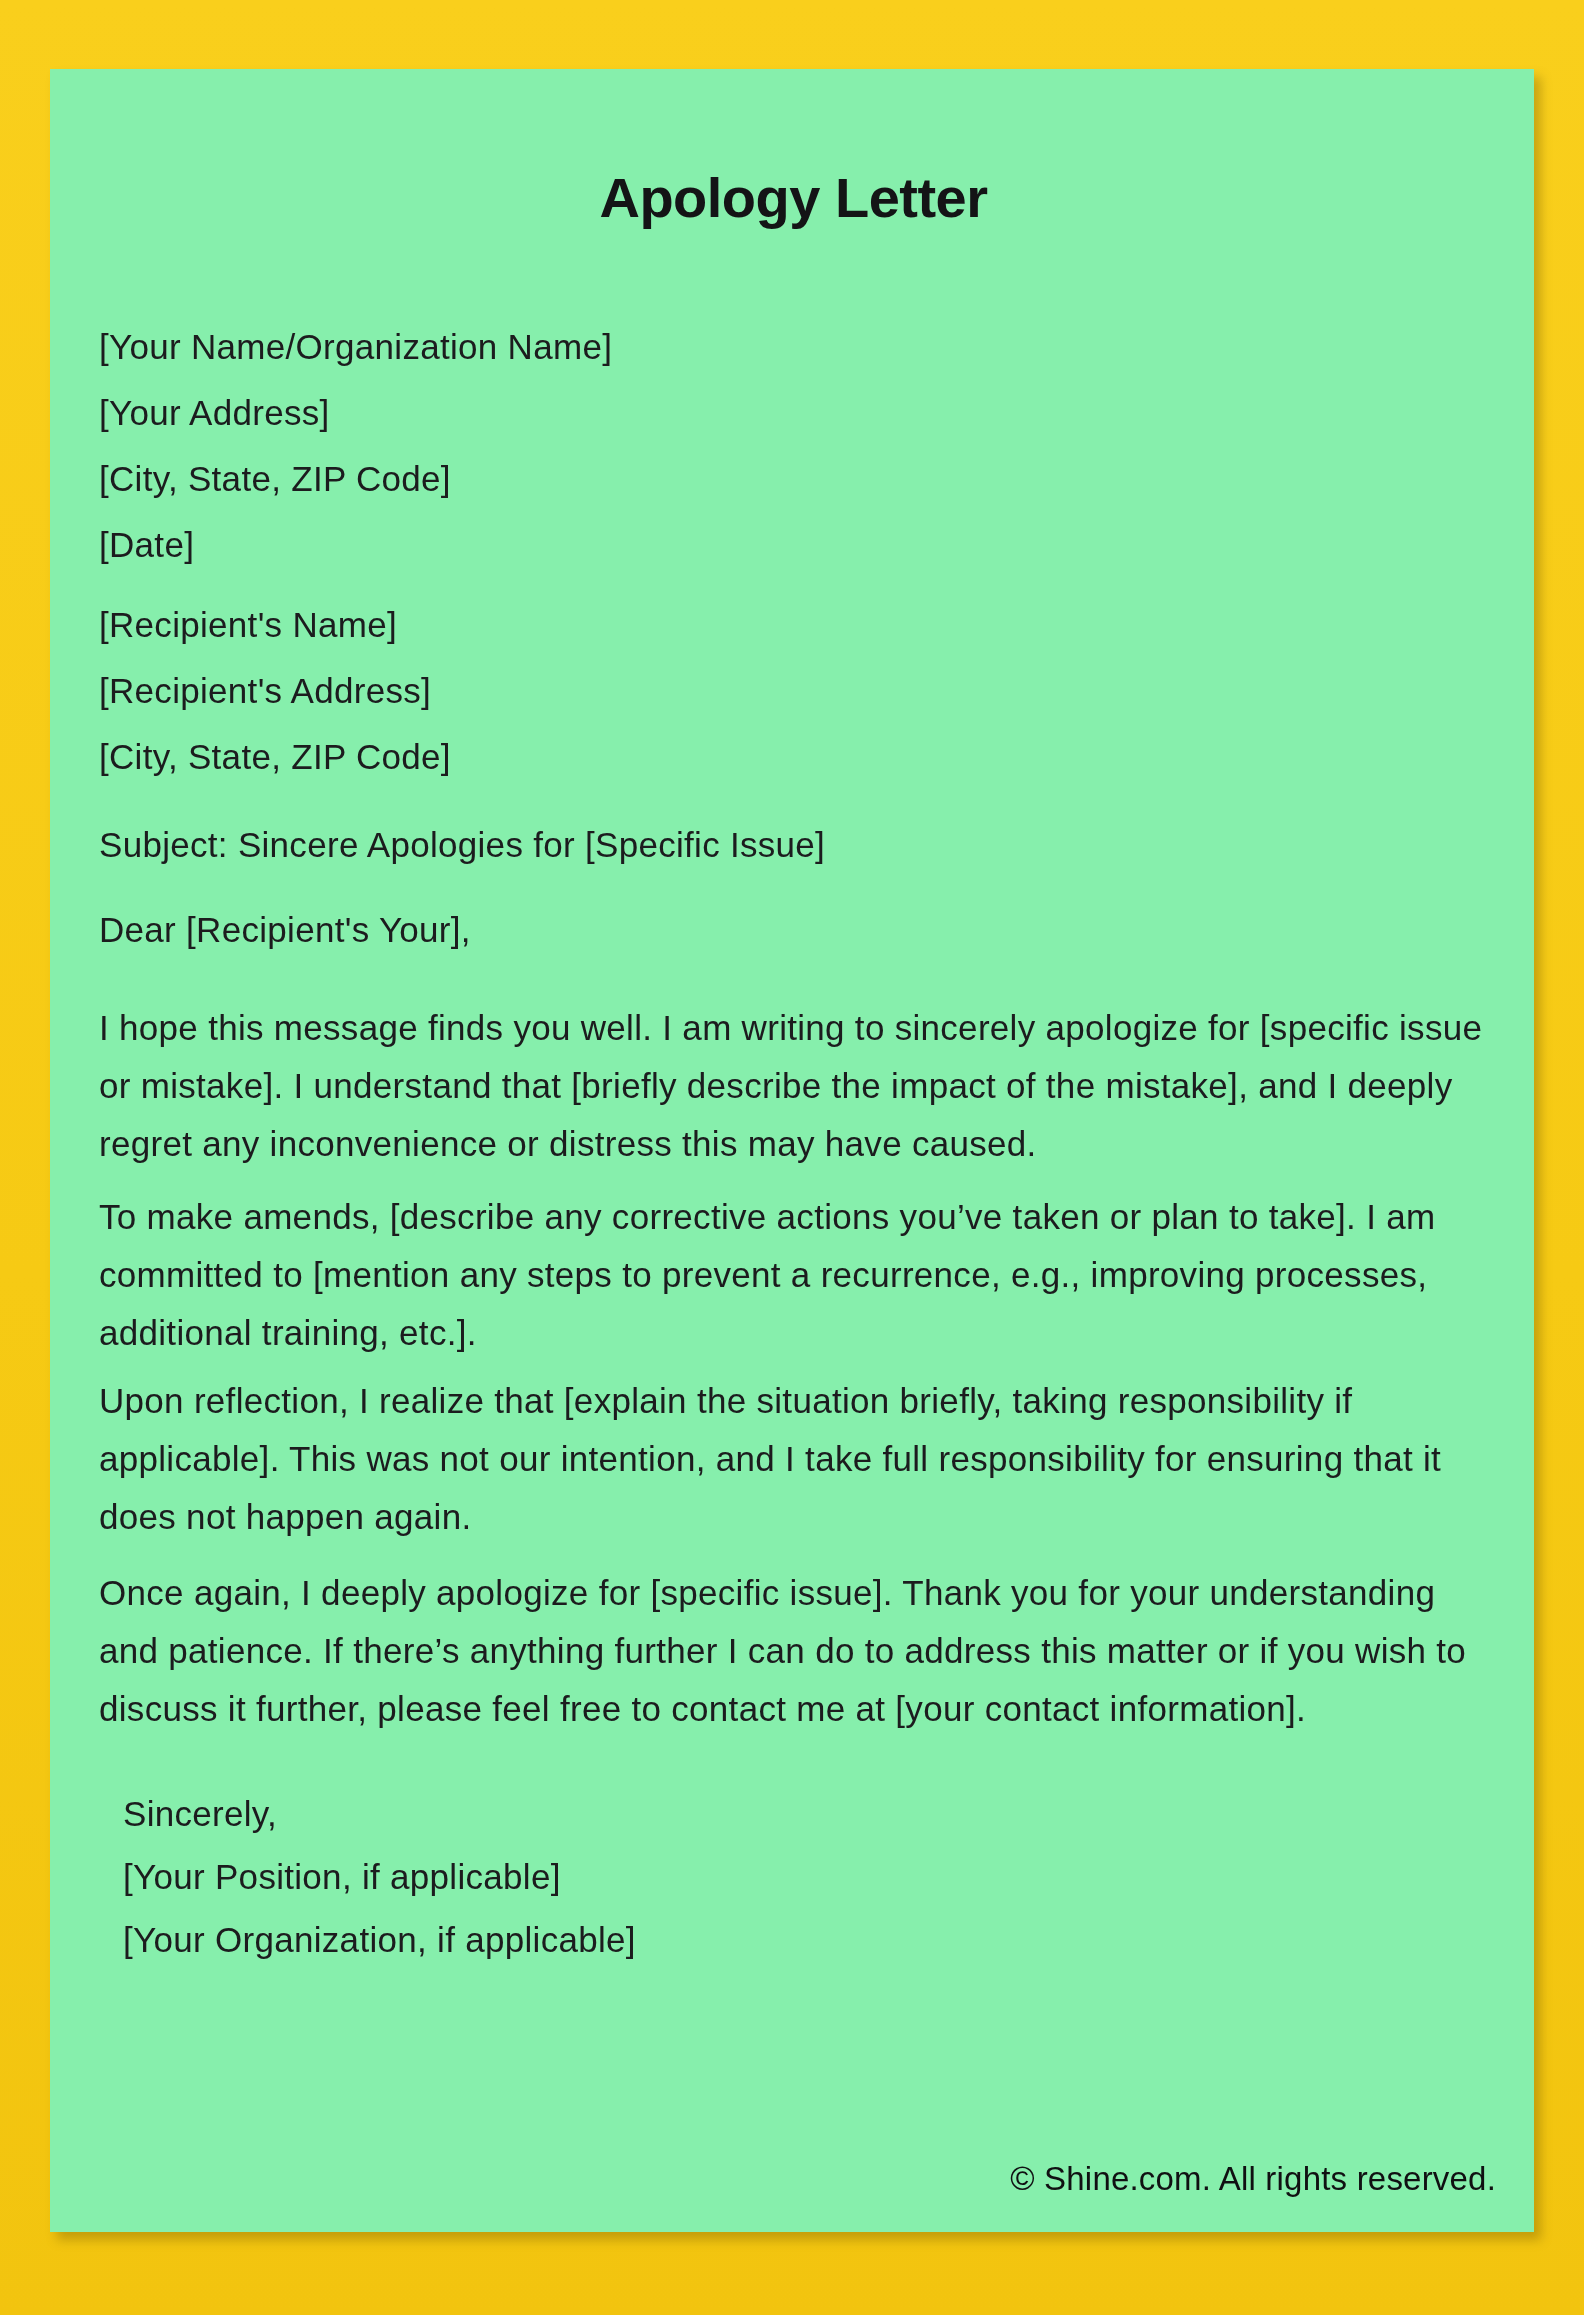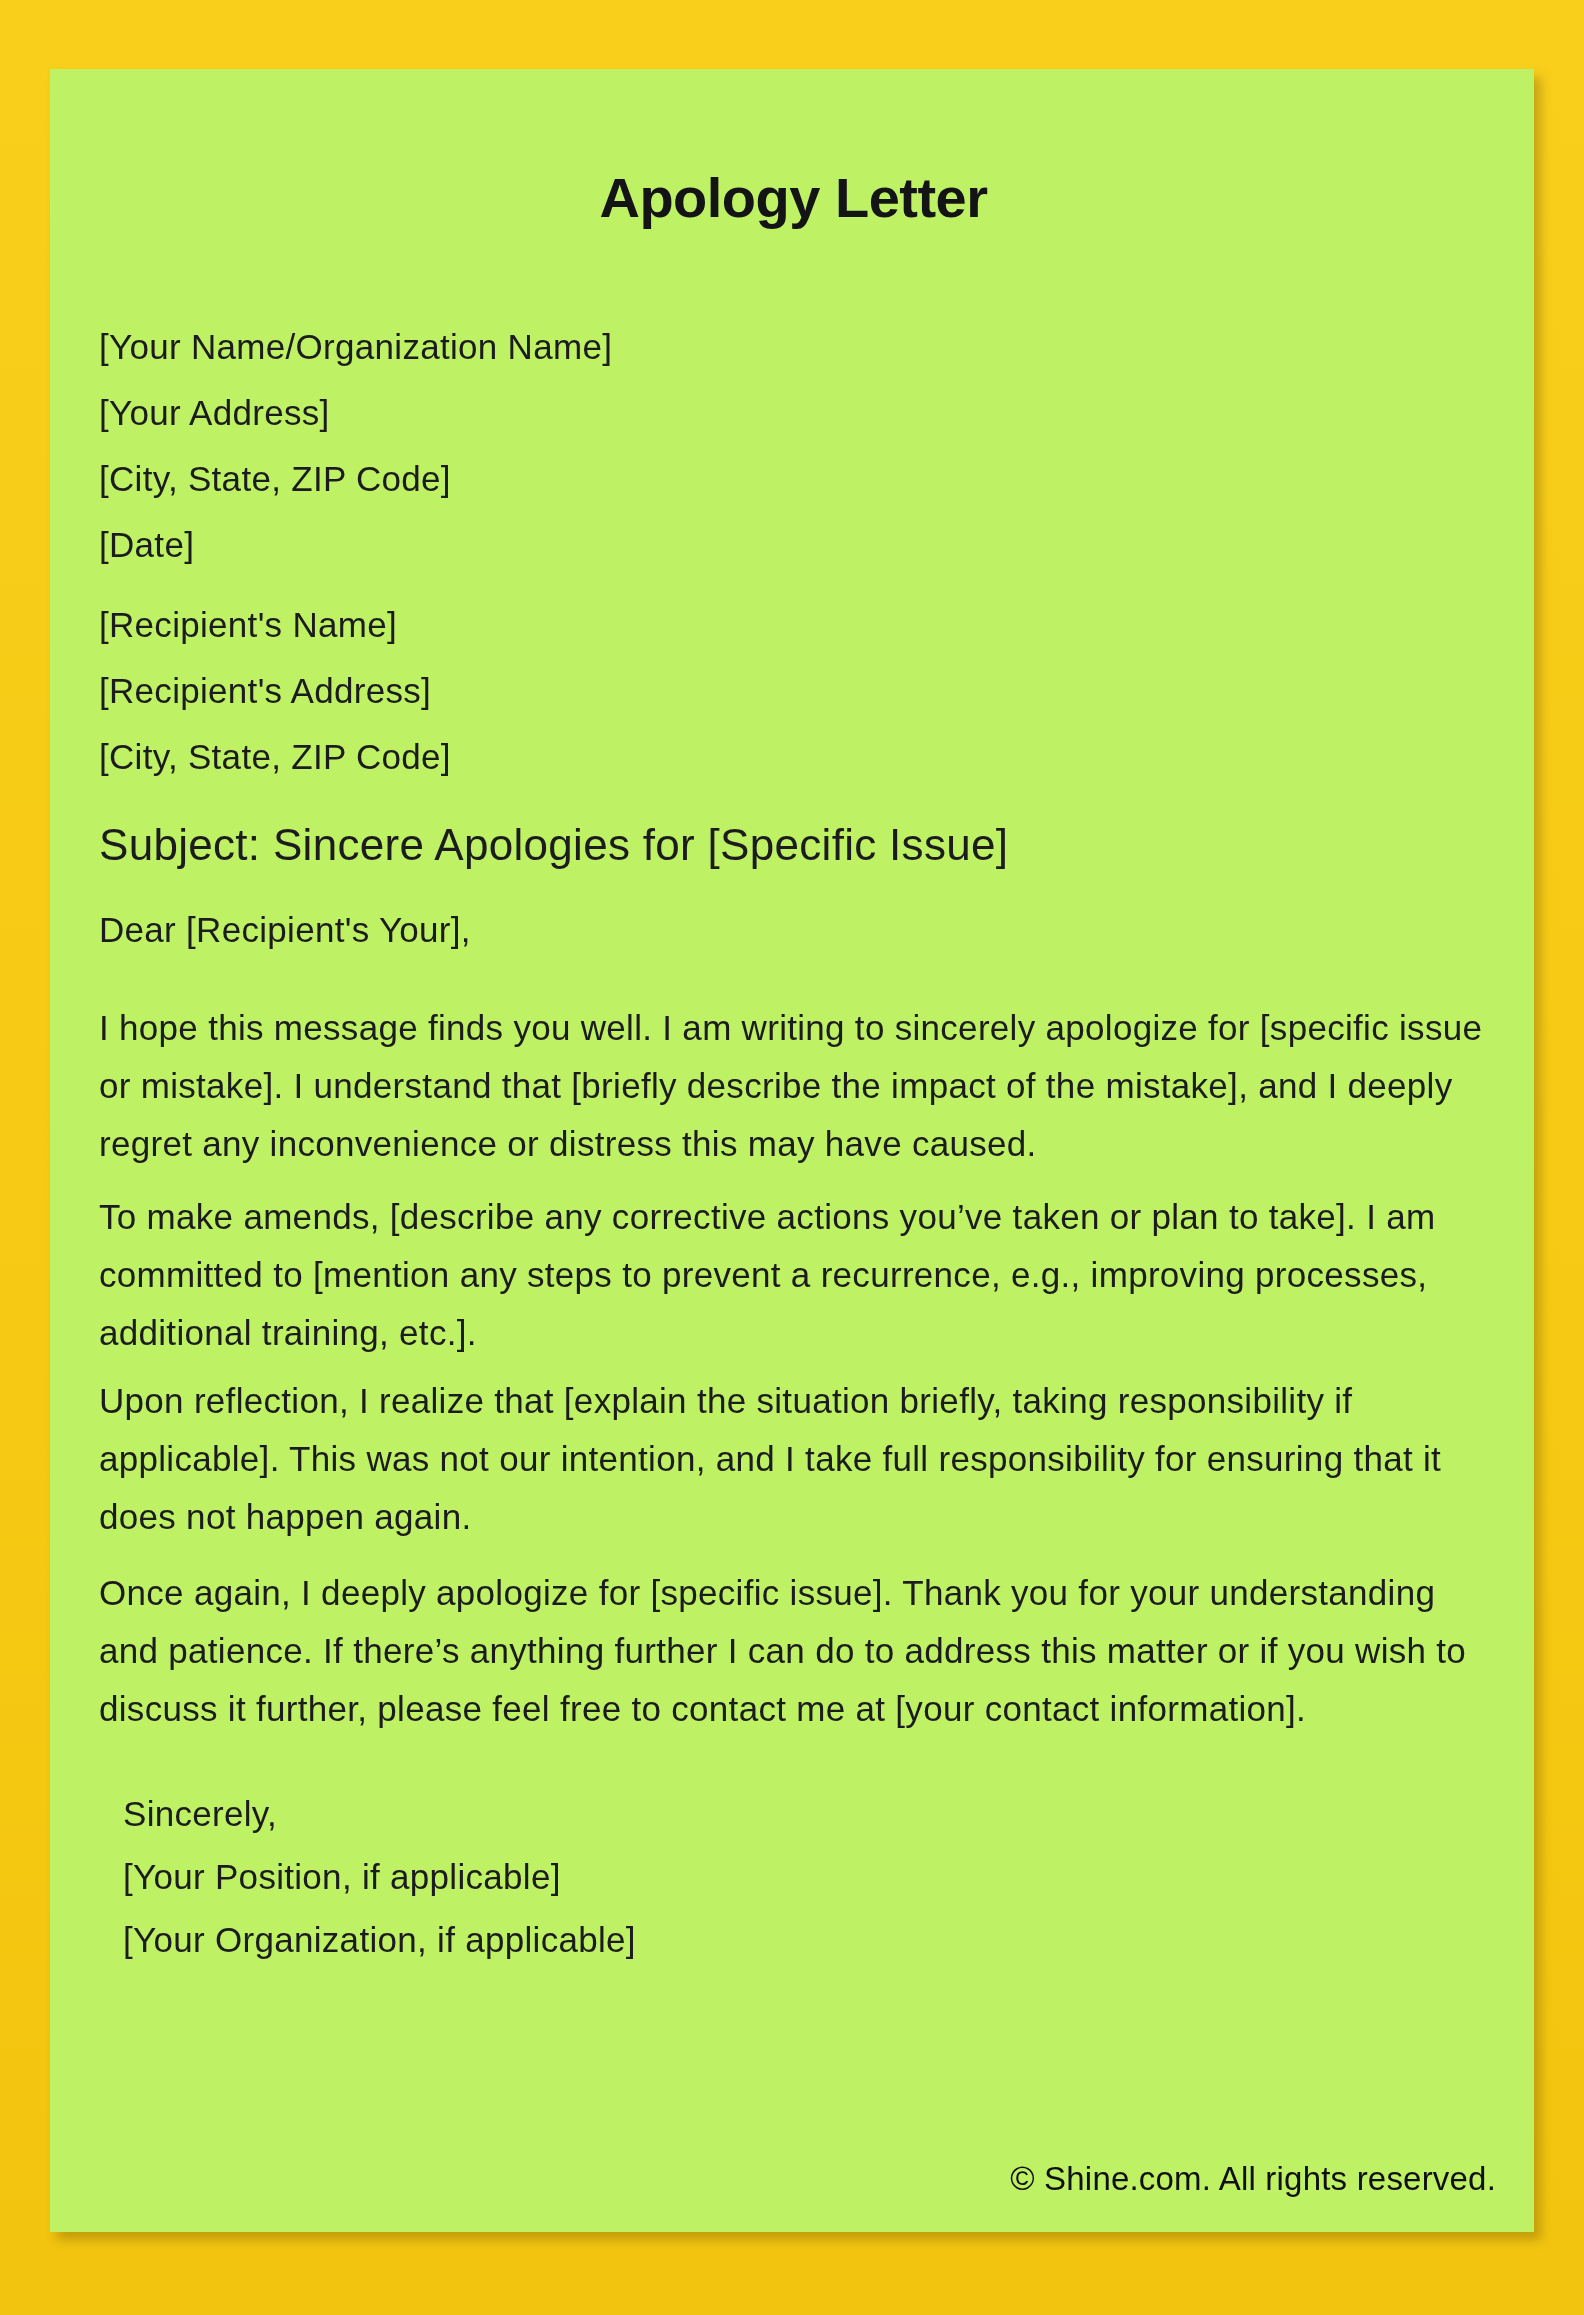--- a/index.html
+++ b/index.html
@@ -14,21 +14,21 @@
     font-family: "Liberation Sans", sans-serif;
     color: #1C1C1E;
     overflow: hidden;
   }
   .page {
     position: absolute;
     left: 50px;
     top: 69px;
     width: 1484px;
     height: 2163px;
-    background: #bef264;
+    background: #86efac;
     box-shadow: 7px 8px 10px rgba(110, 85, 0, 0.35);
     box-sizing: border-box;
     padding: 0 46px 0 49px;
   }
   .doc-title {
     margin: 95px 0 0 0;
     text-align: center;
     font-size: 56px;
     font-weight: 700;
     letter-spacing: -0.5px;
@@ -37,21 +37,21 @@
   }
   .addr-block {
     font-size: 35px;
     line-height: 66px;
     letter-spacing: 0.3px;
   }
   .sender-block    { margin-top: 83px; }
   .recipient-block { margin-top: 14px; }
   .subject-line {
     margin-top: 22px;
-    font-size: 44px;
+    font-size: 35px;
     line-height: 66px;
     letter-spacing: 0.3px;
   }
   .salutation {
     margin-top: 19px;
     font-size: 35px;
     line-height: 66px;
     letter-spacing: 0.3px;
   }
   .para {

